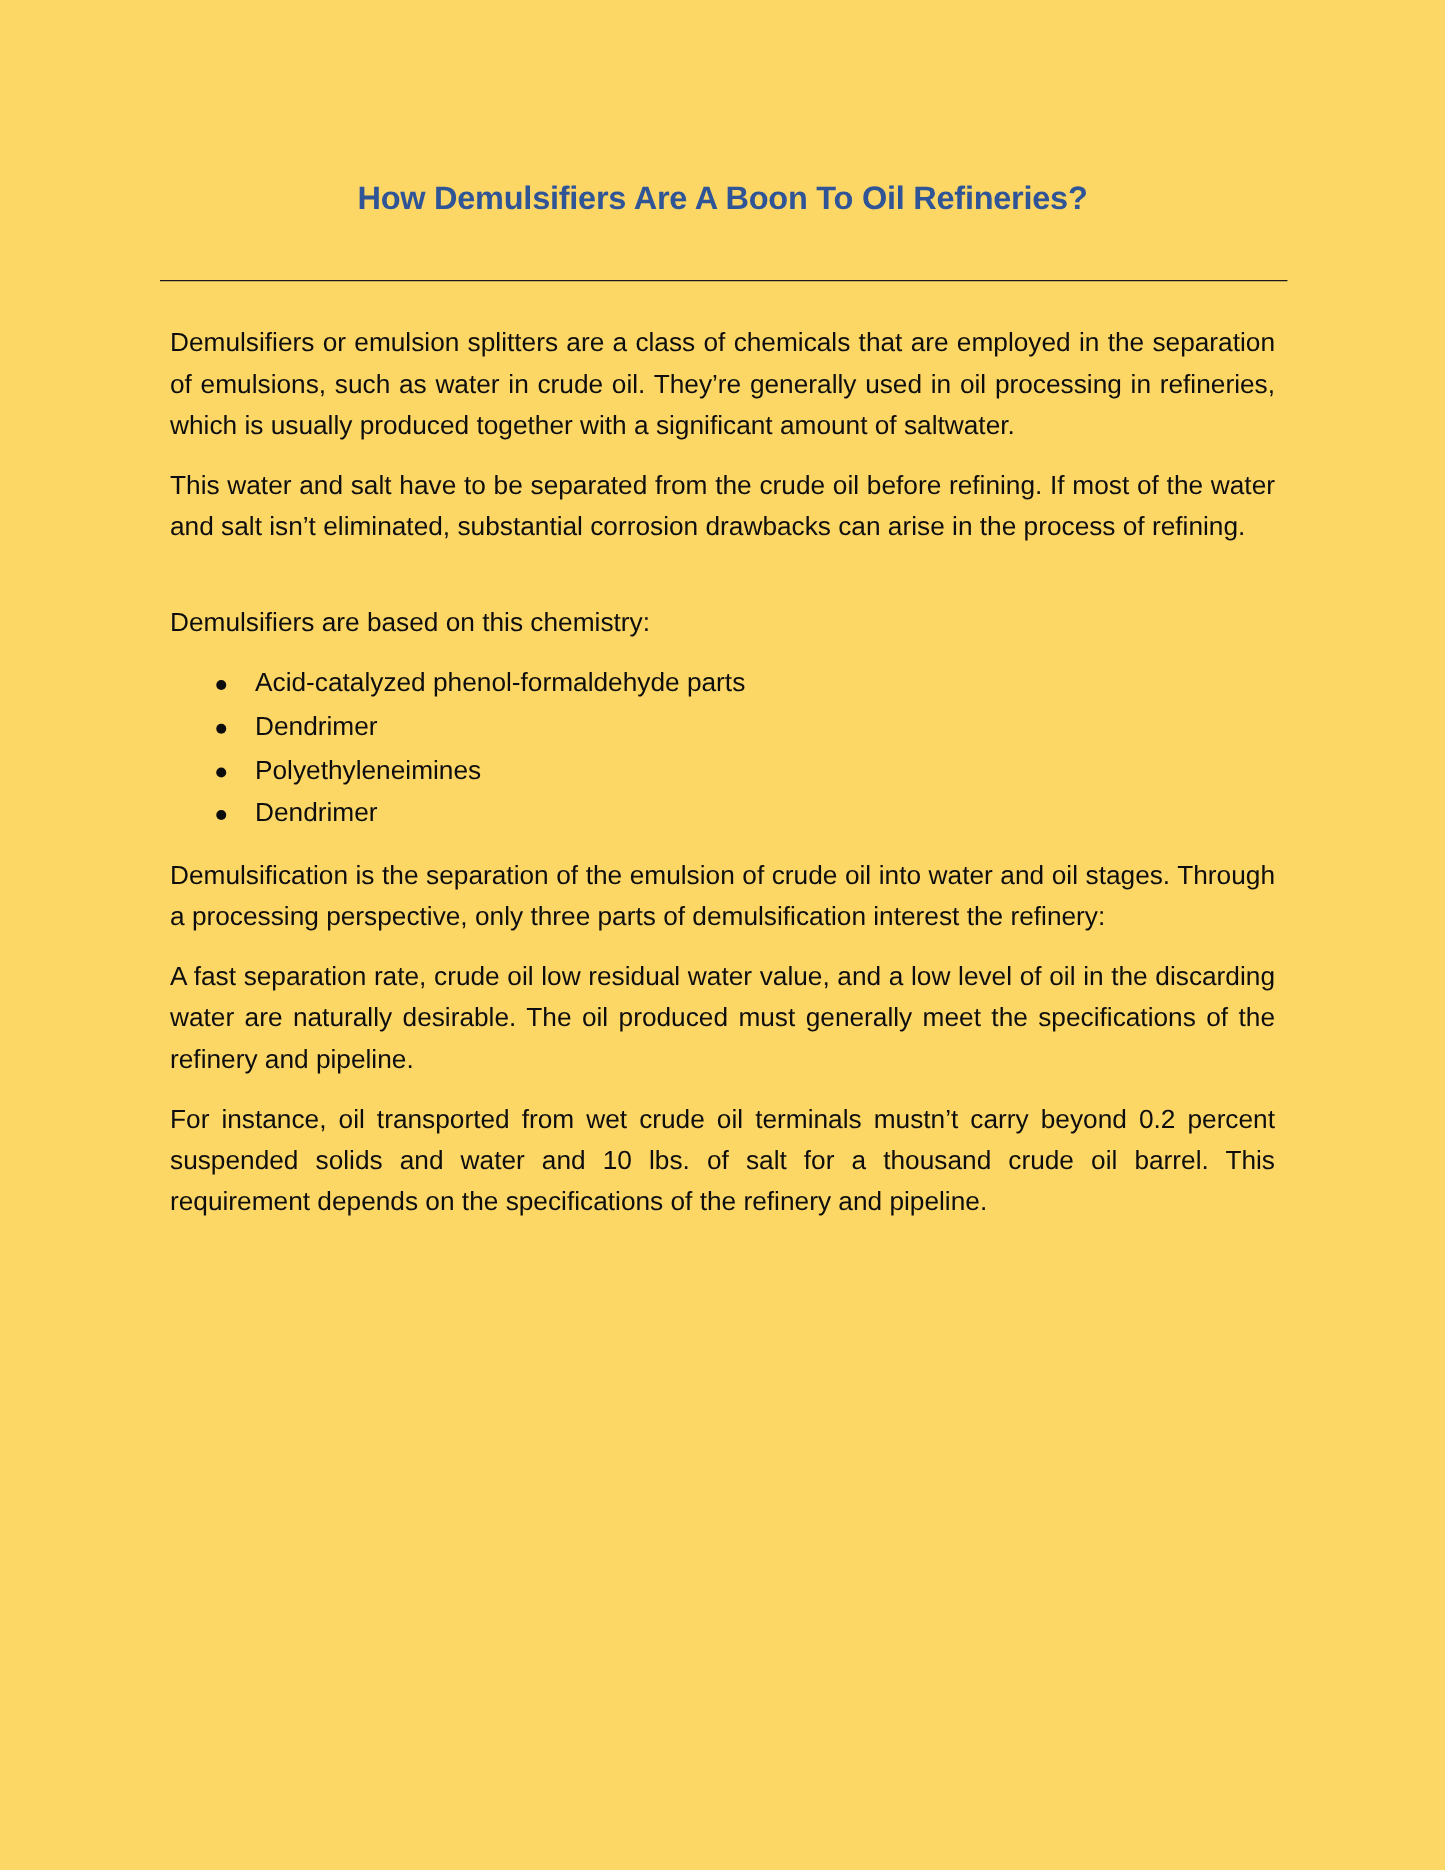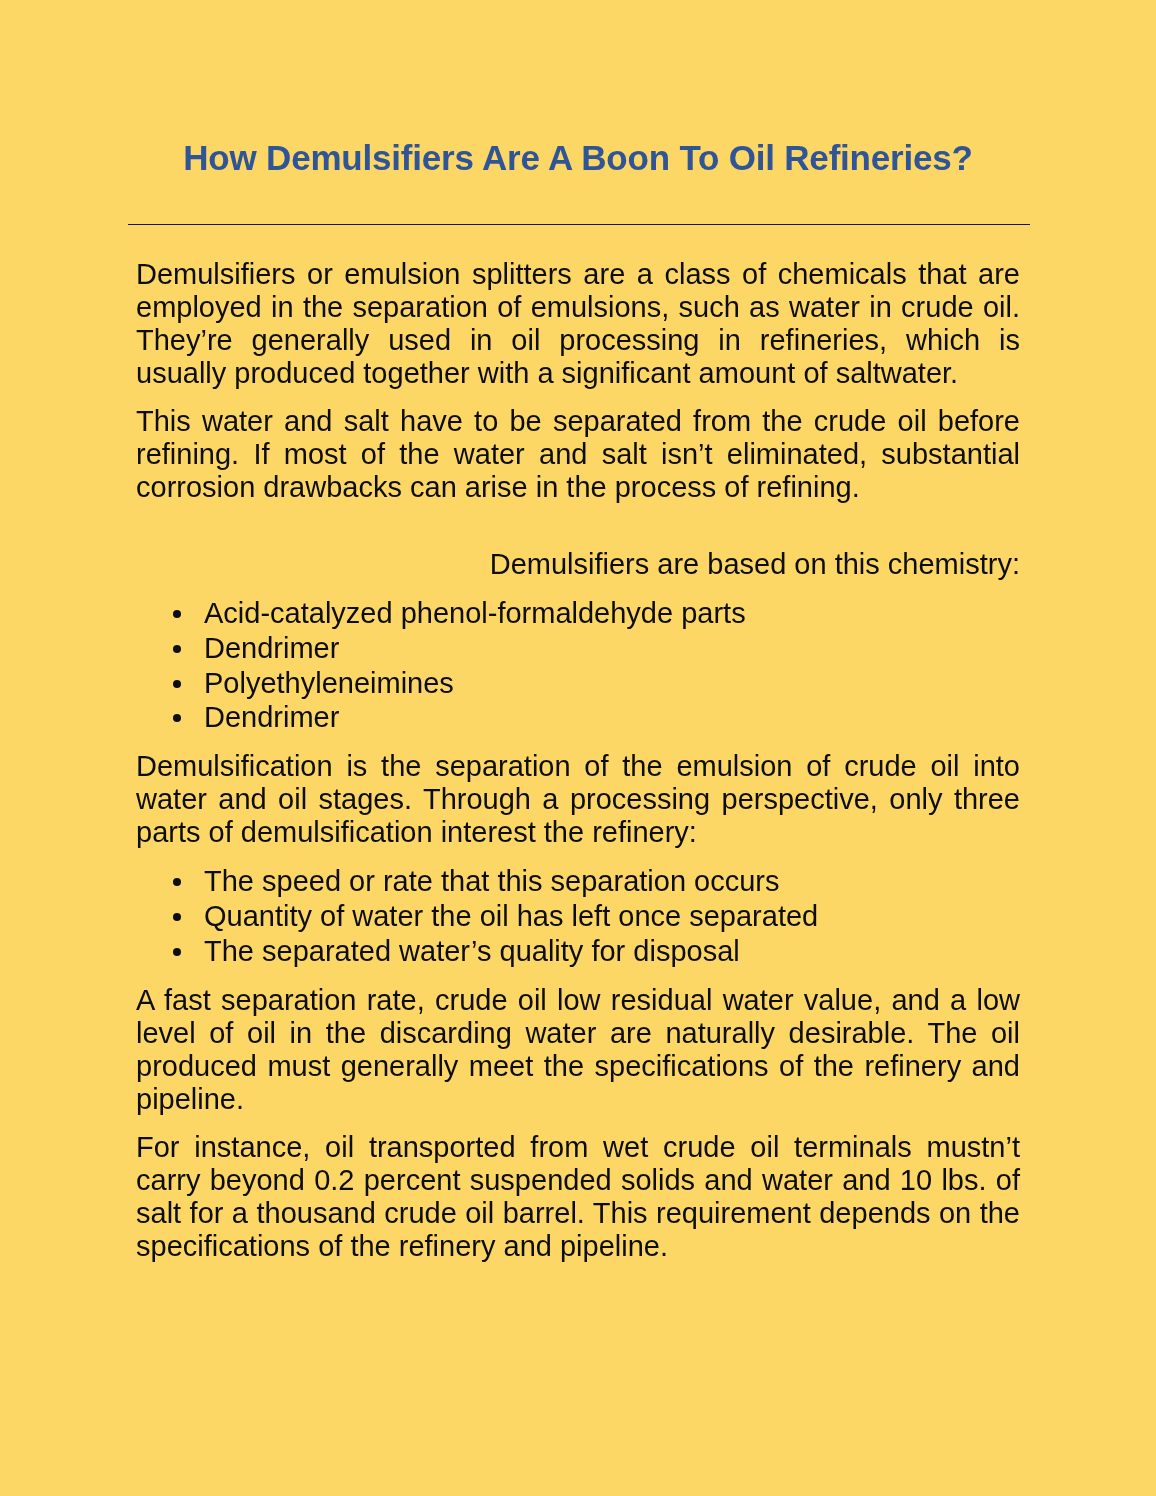--- a/index.html
+++ b/index.html
@@ -21,49 +21,49 @@
       top: 0;
       width: 1156px;
       height: 1496px;
     }
     .title {
       position: absolute;
       left: 0;
       top: 135px;
       width: 1156px;
       text-align: center;
-      font-size: 35px;
+      font-size: 26px;
       font-weight: bold;
       color: #2f5597;
       line-height: 46px;
       margin: 0;
       letter-spacing: -0.2px;
     }
     .rule {
       position: absolute;
       left: 128px;
       top: 224px;
       width: 902px;
       height: 0;
       border-top: 1.5px solid #1a1a1a;
     }
     .content {
       position: absolute;
       left: 136px;
       top: 258px;
       width: 884px;
-      font-size: 29px;
+      font-size: 21px;
       line-height: 33px;
     }
     .para {
       margin: 0 0 15px 0;
       text-align: justify;
     }
     .para.left {
-      text-align: right;
+      text-align: left;
       margin-top: 44px;
     }
     ul.bullets {
       list-style: none;
       margin: 0 0 15px 0;
       padding: 0;
     }
     ul.bullets li {
       position: relative;
       padding-left: 68px;
@@ -94,22 +94,17 @@
 
     <ul class="bullets">
       <li><span class="dot"></span><span>Acid-catalyzed phenol-formaldehyde parts</span></li>
       <li><span class="dot"></span><span>Dendrimer</span></li>
       <li><span class="dot"></span><span>Polyethyleneimines</span></li>
       <li><span class="dot"></span><span>Dendrimer</span></li>
     </ul>
 
     <p class="para">Demulsification is the separation of the emulsion of crude oil into water and oil stages. Through a processing perspective, only three parts of demulsification interest the refinery:</p>
 
-    <ul class="bullets">
-      <li><span class="dot"></span><span>The speed or rate that this separation occurs</span></li>
-      <li><span class="dot"></span><span>Quantity of water the oil has left once separated</span></li>
-      <li><span class="dot"></span><span>The separated water’s quality for disposal</span></li>
-    </ul>
 
     <p class="para">A fast separation rate, crude oil low residual water value, and a low level of oil in the discarding water are naturally desirable. The oil produced must generally meet the specifications of the refinery and pipeline.</p>
     <p class="para">For instance, oil transported from wet crude oil terminals mustn’t carry beyond 0.2 percent suspended solids and water and 10 lbs. of salt for a thousand crude oil barrel. This requirement depends on the specifications of the refinery and pipeline.</p>
   </div>
 </div>
 
 </body></html>

